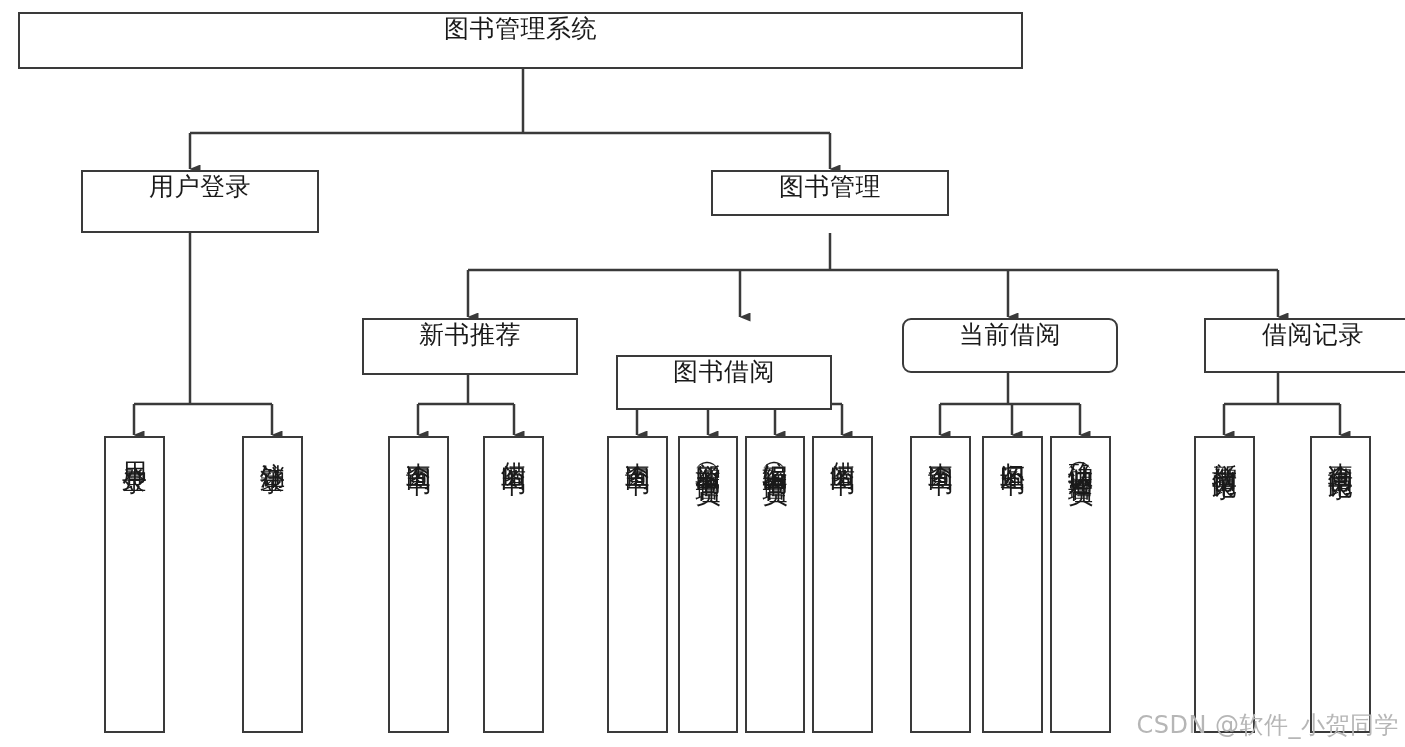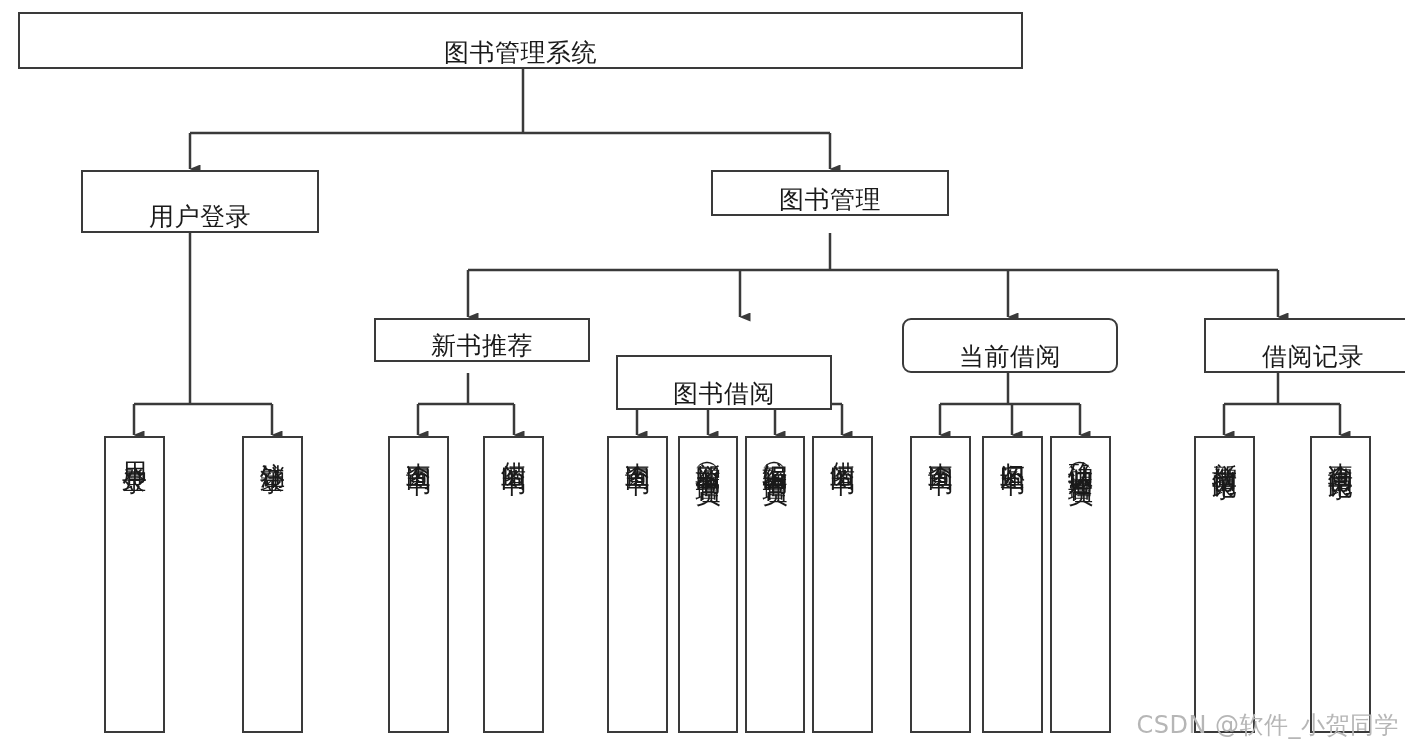--- a/index.html
+++ b/index.html
@@ -26,21 +26,21 @@
     top: 0;
     width: 1405px;
     height: 747px;
   }
   .node-box {
     position: absolute;
     box-sizing: border-box;
     background: #ffffff;
     border: 2.5px solid #3a3a3a;
     display: flex;
-    align-items: flex-end;
+    align-items: flex-start;
     justify-content: center;
     overflow: hidden;
   }
   .node-label {
     color: #1a1a1a;
     font-family: "DejaVu Sans", "Liberation Sans", sans-serif;
     line-height: 1.18;
     letter-spacing: 0.5px;
     white-space: nowrap;
     text-align: center;
@@ -128,21 +128,21 @@
     <span class="node-label">图书管理系统</span>
   </div>
 
   <div class="node-box horiz" style="left: 81px; top: 170px; width: 238px; height: 63px;">
     <span class="node-label">用户登录</span>
   </div>
   <div class="node-box horiz" style="left: 711px; top: 170px; width: 238px; height: 46px;">
     <span class="node-label">图书管理</span>
   </div>
 
-  <div class="node-box horiz" style="left: 374px; top: 318px; width: 216px; height: 44px;">
+  <div class="node-box horiz" style="left: 362px; top: 318px; width: 216px; height: 57px;">
     <span class="node-label">新书推荐</span>
   </div>
   <div class="node-box horiz" style="left: 616px; top: 318px; width: 216px; height: 55px; margin-top: 37px;">
     <span class="node-label">图书借阅</span>
   </div>
   <div class="node-box horiz" style="left: 902px; top: 318px; width: 216px; height: 55px; border-radius: 9px;">
     <span class="node-label">当前借阅</span>
   </div>
   <div class="node-box horiz" style="left: 1204px; top: 318px; width: 218px; height: 55px;">
     <span class="node-label">借阅记录</span>

